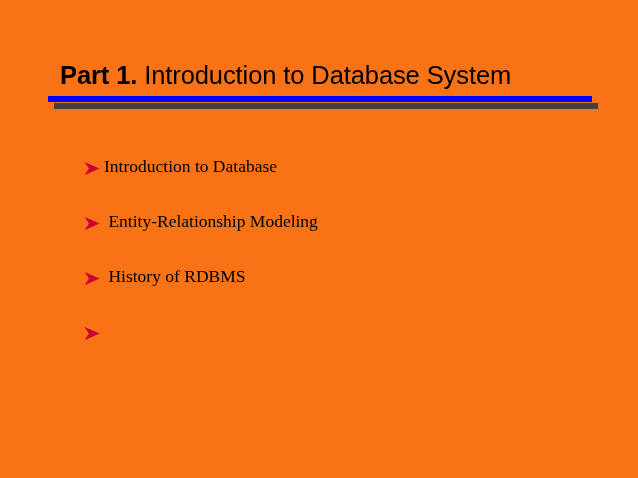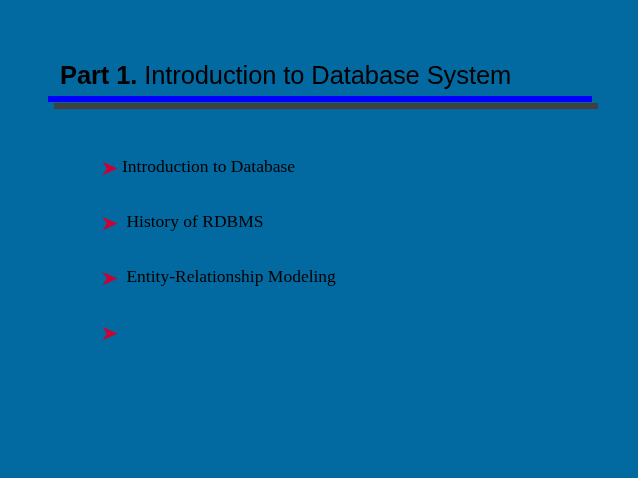--- a/index.html
+++ b/index.html
@@ -11,21 +11,21 @@
     height: 478px;
     background: #ffffff;
     font-family: "Liberation Serif", serif;
     overflow: hidden;
   }
 
   .slide {
     position: relative;
     width: 638px;
     height: 478px;
-    background: #0369a1;
+    background: #f97316;
   }
 
   
   .slide-title {
     position: absolute;
     left: 60px;
     top: 43px;
     width: 520px;
     font-family: "Liberation Sans", sans-serif;
     font-size: 25.5px;
@@ -62,21 +62,21 @@
     left: 48px;
     top: 2px;
     width: 544px;
     height: 6px;
     background: #0000ff;
   }
 
   
   .bullet-list {
     position: absolute;
-    left: 100px;
+    left: 82px;
     top: 155px;
     width: 500px;
   }
   .bullet-item {
     position: relative;
     height: 55px;
     display: flex;
     align-items: flex-start;
   }
   .bullet-marker {
@@ -120,30 +120,30 @@
       </span>
       <span class="bullet-text">Introduction to Database</span>
     </li>
 
     <li class="bullet-item">
       <span class="bullet-marker">
         <svg width="22" height="22" viewBox="0 0 22 22" aria-hidden="true">
           <path d="M2.5 4.0 L17.5 10.6 L2.5 17.2 L7.0 10.6 Z" fill="#cc0033"></path>
         </svg>
       </span>
-      <span class="bullet-text"> History of RDBMS</span>
+      <span class="bullet-text"> Entity-Relationship Modeling</span>
     </li>
 
     <li class="bullet-item">
       <span class="bullet-marker">
         <svg width="22" height="22" viewBox="0 0 22 22" aria-hidden="true">
           <path d="M2.5 4.0 L17.5 10.6 L2.5 17.2 L7.0 10.6 Z" fill="#cc0033"></path>
         </svg>
       </span>
-      <span class="bullet-text"> Entity-Relationship Modeling</span>
+      <span class="bullet-text"> History of RDBMS</span>
     </li>
 
     <li class="bullet-item">
       <span class="bullet-marker">
         <svg width="22" height="22" viewBox="0 0 22 22" aria-hidden="true">
           <path d="M2.5 4.0 L17.5 10.6 L2.5 17.2 L7.0 10.6 Z" fill="#cc0033"></path>
         </svg>
       </span>
     </li>
 

